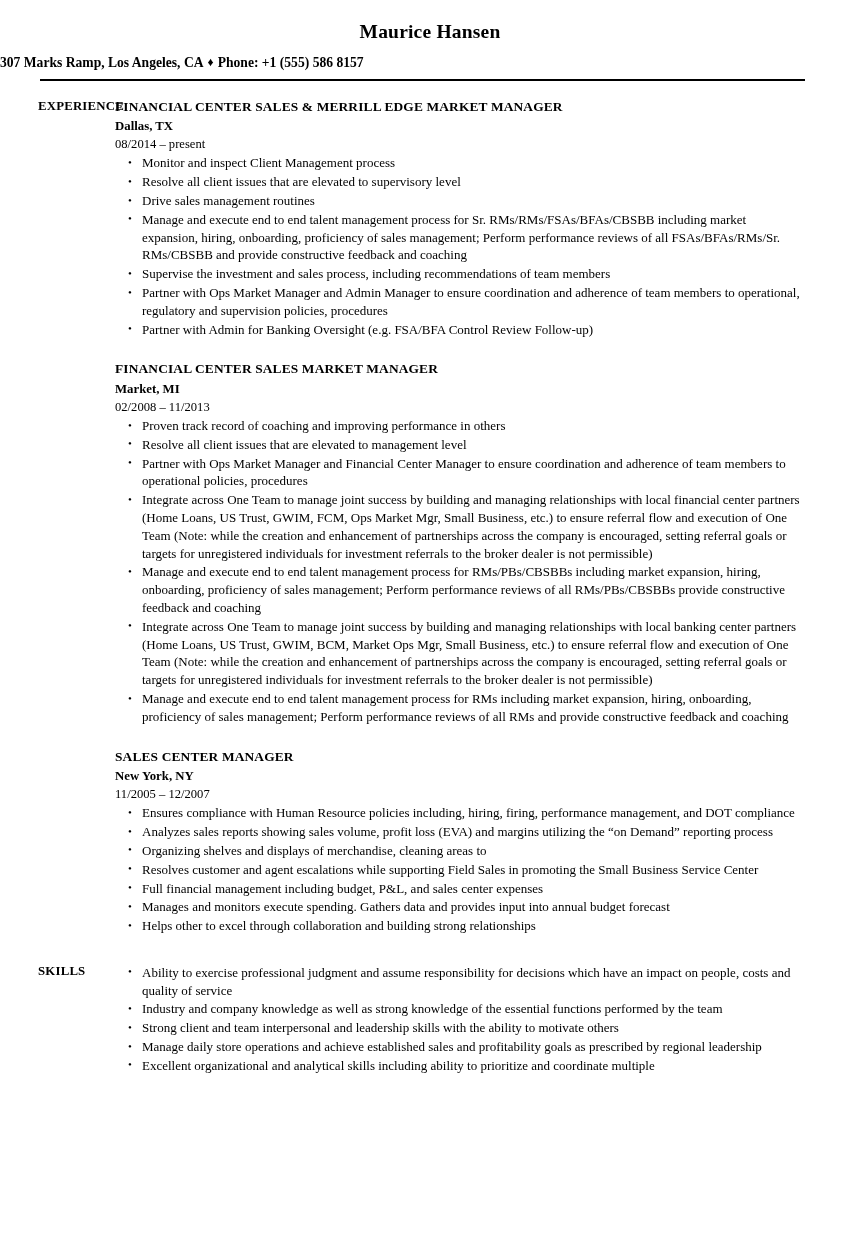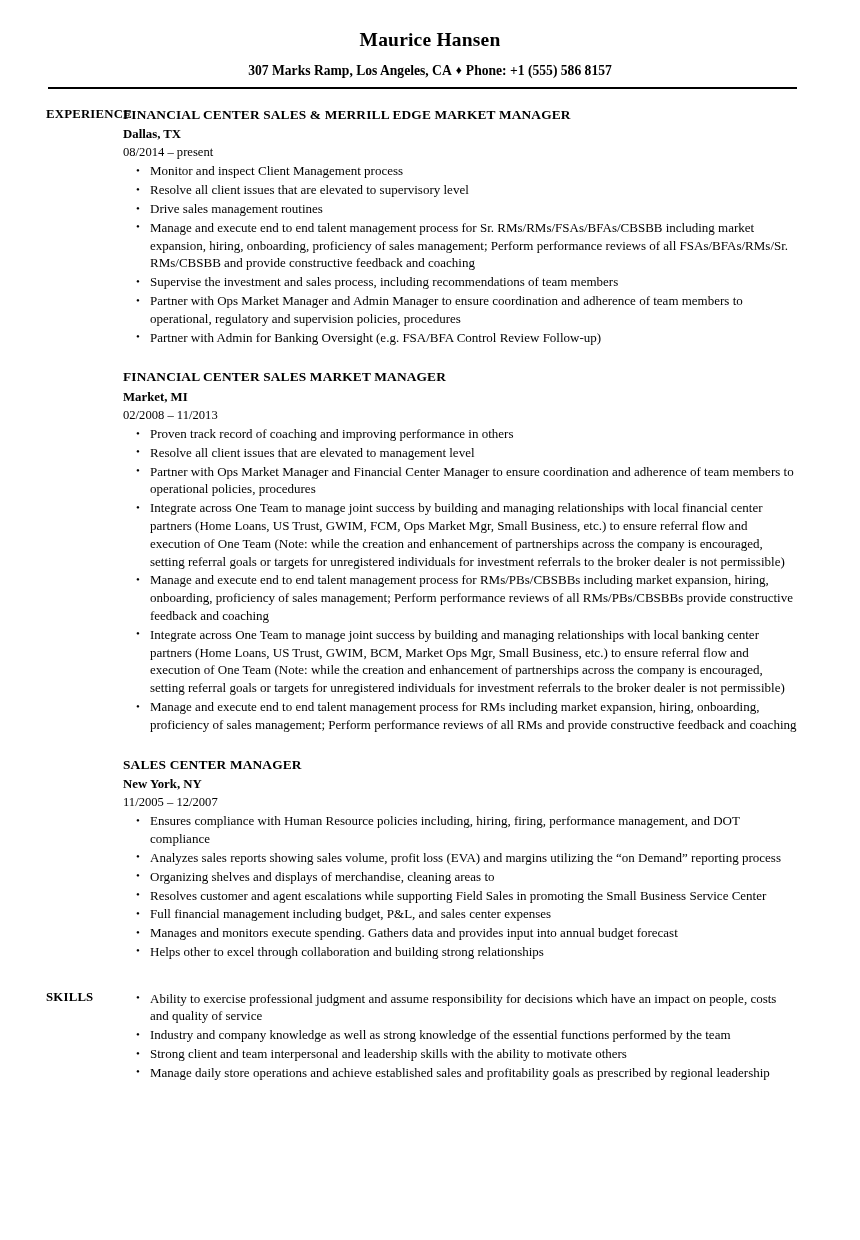--- a/index.html
+++ b/index.html
@@ -14,36 +14,35 @@
     overflow: hidden;
     font-family: "Liberation Serif", "DejaVu Serif", serif;
     color: #000000;
     -webkit-font-smoothing: antialiased;
   }
   .page {
     position: relative;
     width: 860px;
     height: 1240px;
     box-sizing: border-box;
-    padding: 8px;
+    padding: 0;
   }
 
   
   .header {
     padding-top: 21px;
   }
   .cand-name {
     text-align: center;
     font-size: 19.5px;
     font-weight: bold;
     letter-spacing: 0.2px;
     line-height: 1.15;
   }
   .contact-line {
-    text-align: center;
     font-size: 13.6px;
     font-weight: bold;
     margin-top: 12px;
     line-height: 1.2;
   }
   .contact-line .sep {
     margin: 0 4px;
     font-size: 12px;
     position: relative;
     top: -1px;
@@ -211,18 +210,19 @@
 
 
     <div class="section skills">
       <div class="section-label">SKILLS</div>
       <div class="section-body">
         <ul class="bullets">
           <li>Ability to exercise professional judgment and assume responsibility for decisions which have an impact on people, costs and quality of service</li>
           <li>Industry and company knowledge as well as strong knowledge of the essential functions performed by the team</li>
           <li>Strong client and team interpersonal and leadership skills with the ability to motivate others</li>
           <li>Manage daily store operations and achieve established sales and profitability goals as prescribed by regional leadership</li>
+          <li>Excellent organizational and analytical skills including ability to prioritize and coordinate multiple</li>
         </ul>
       </div>
     </div>
 
   </div>
 </div>
 
 </body></html>

